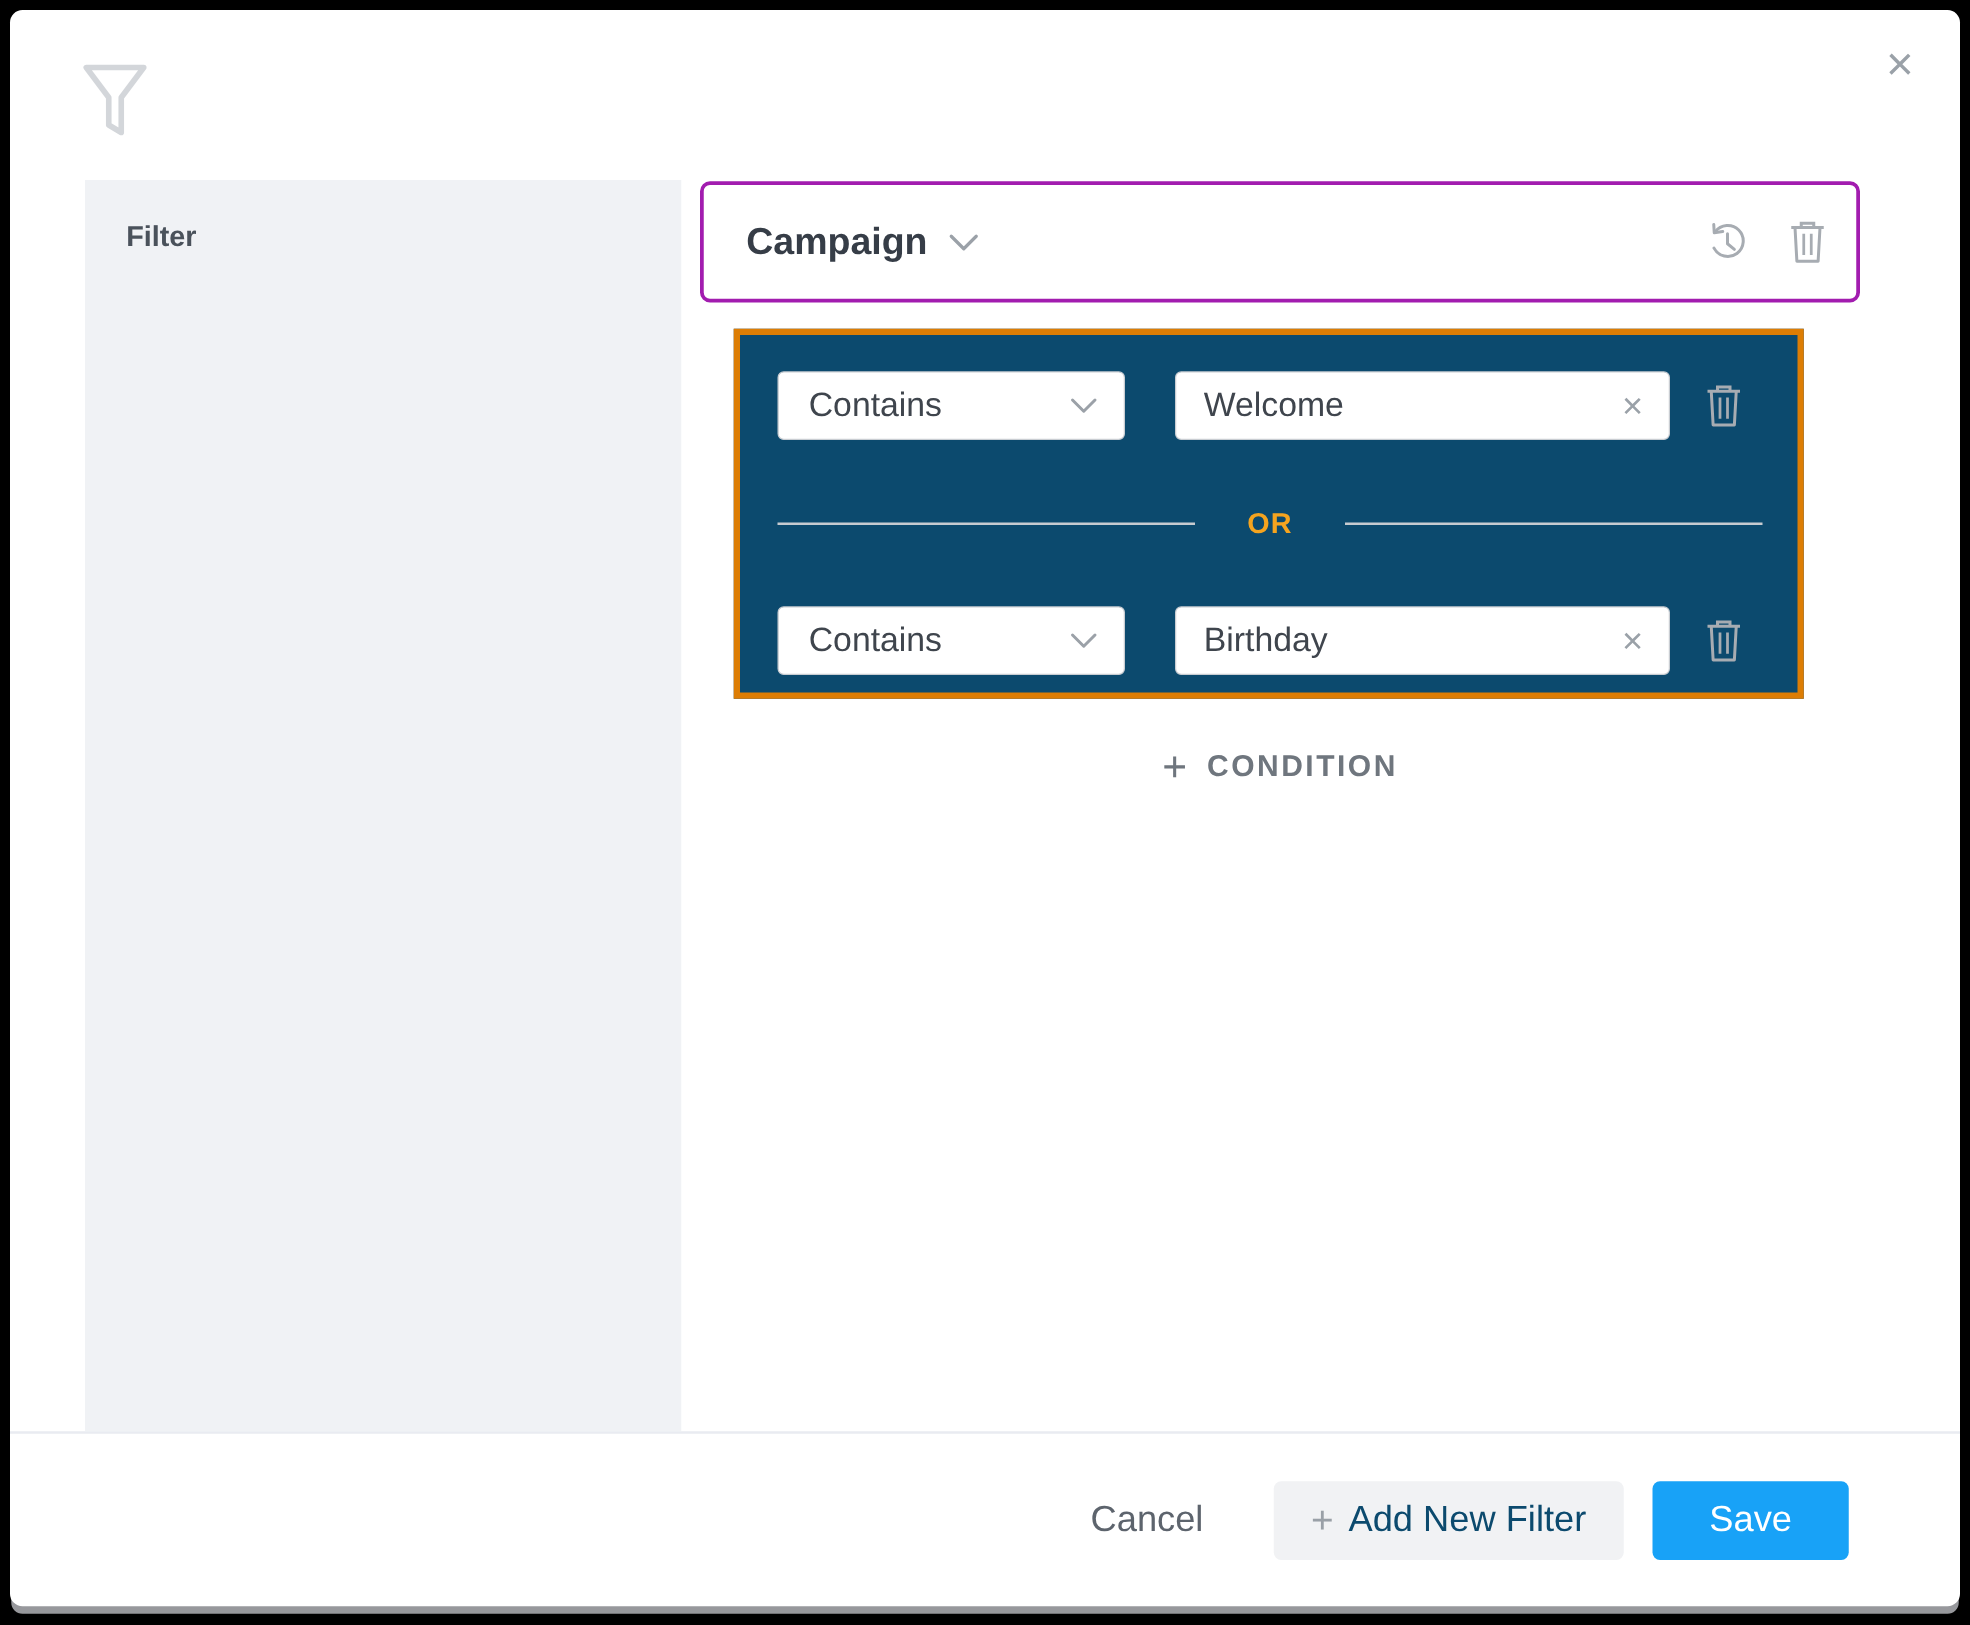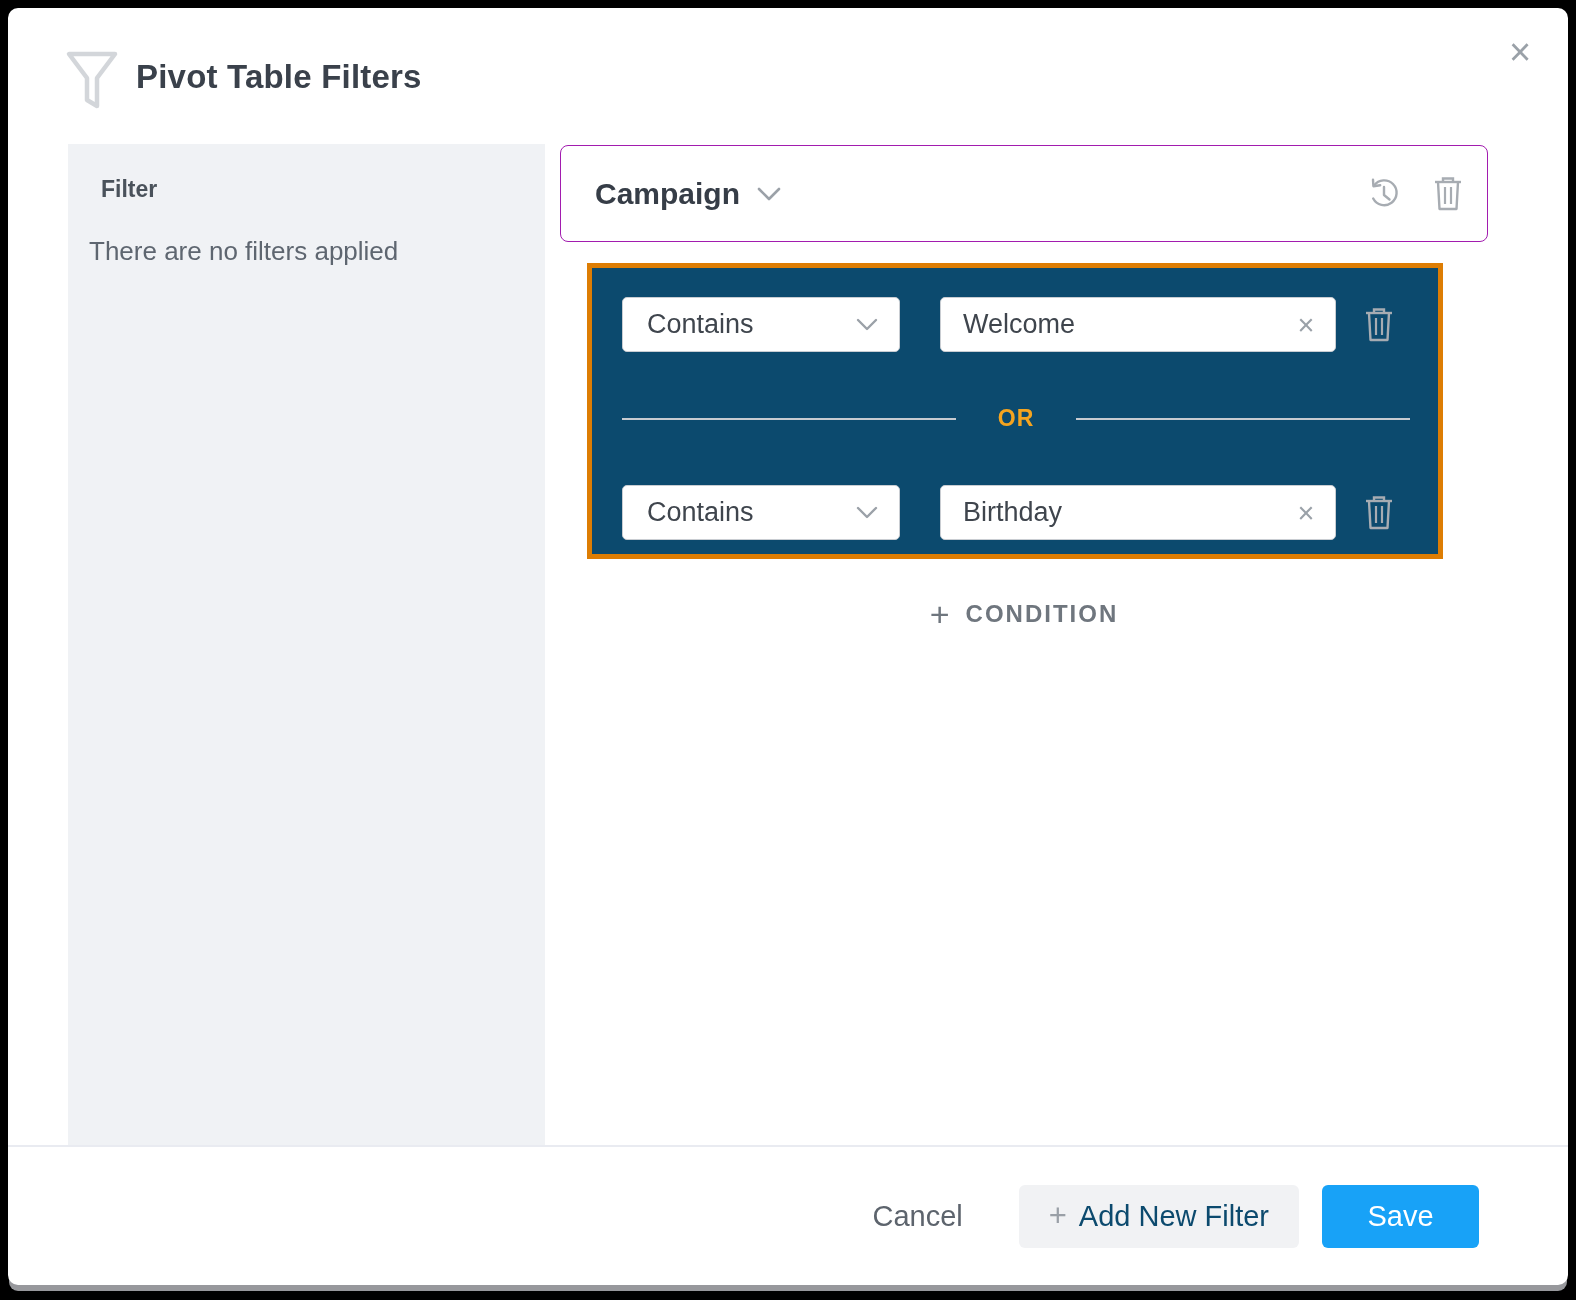--- a/index.html
+++ b/index.html
@@ -47,21 +47,21 @@
     font-size: 23px; font-weight: 700; color: #4a525b;
   }
   .sidebar-empty {
     position: absolute; left: 21px; top: 92px;
     font-size: 26px; font-weight: 400; color: #5e6670;
   }
   
   .main { position: absolute; left: 552px; top: 137px; width: 928px; }
   .field-panel {
     width: 928px; height: 97px;
-    border: 1px solid #a21caf; border-radius: 8px;
+    border: 3px solid #a21caf; border-radius: 8px;
     display: flex; align-items: center;
     padding: 0 24px 0 34px;
     background: #fff;
   }
   .field-name {
     font-size: 30px; font-weight: 700; color: #363d47;
   }
   .field-chevron { margin-left: 16px; }
   .field-actions { margin-left: auto; display: flex; align-items: center; gap: 32px; }
   .icon-btn { background: none; border: none; cursor: pointer; padding: 0; display: flex; }
@@ -165,26 +165,24 @@
 </head>
 <body>
 
 <div class="modal">
 
   <span class="header-funnel">
     <svg width="56" height="68" viewBox="0 0 56 68">
       <path d="M5 6 H51 L33 30 V58 L23 52 V30 Z" fill="none" stroke="#d3d6da" stroke-width="4.5" stroke-linejoin="round"></path>
     </svg>
   </span>
-  <h1 class="dialog-title">Pivot Table Filters</h1>
   <button class="close-btn">×</button>
 
   <aside class="sidebar">
     <div class="sidebar-title">Filter</div>
-    <div class="sidebar-empty">There are no filters applied</div>
   </aside>
 
   <section class="main">
 
     <div class="field-panel">
       <button class="icon-btn" style="display:flex;align-items:center;">
         <span class="field-name">Campaign</span>
         <span class="field-chevron">
           <svg width="26" height="16" viewBox="0 0 26 16">
             <polyline points="3,3 13,13 23,3" fill="none" stroke="#9ba1a8" stroke-width="2.6" stroke-linecap="round" stroke-linejoin="round"></polyline>

